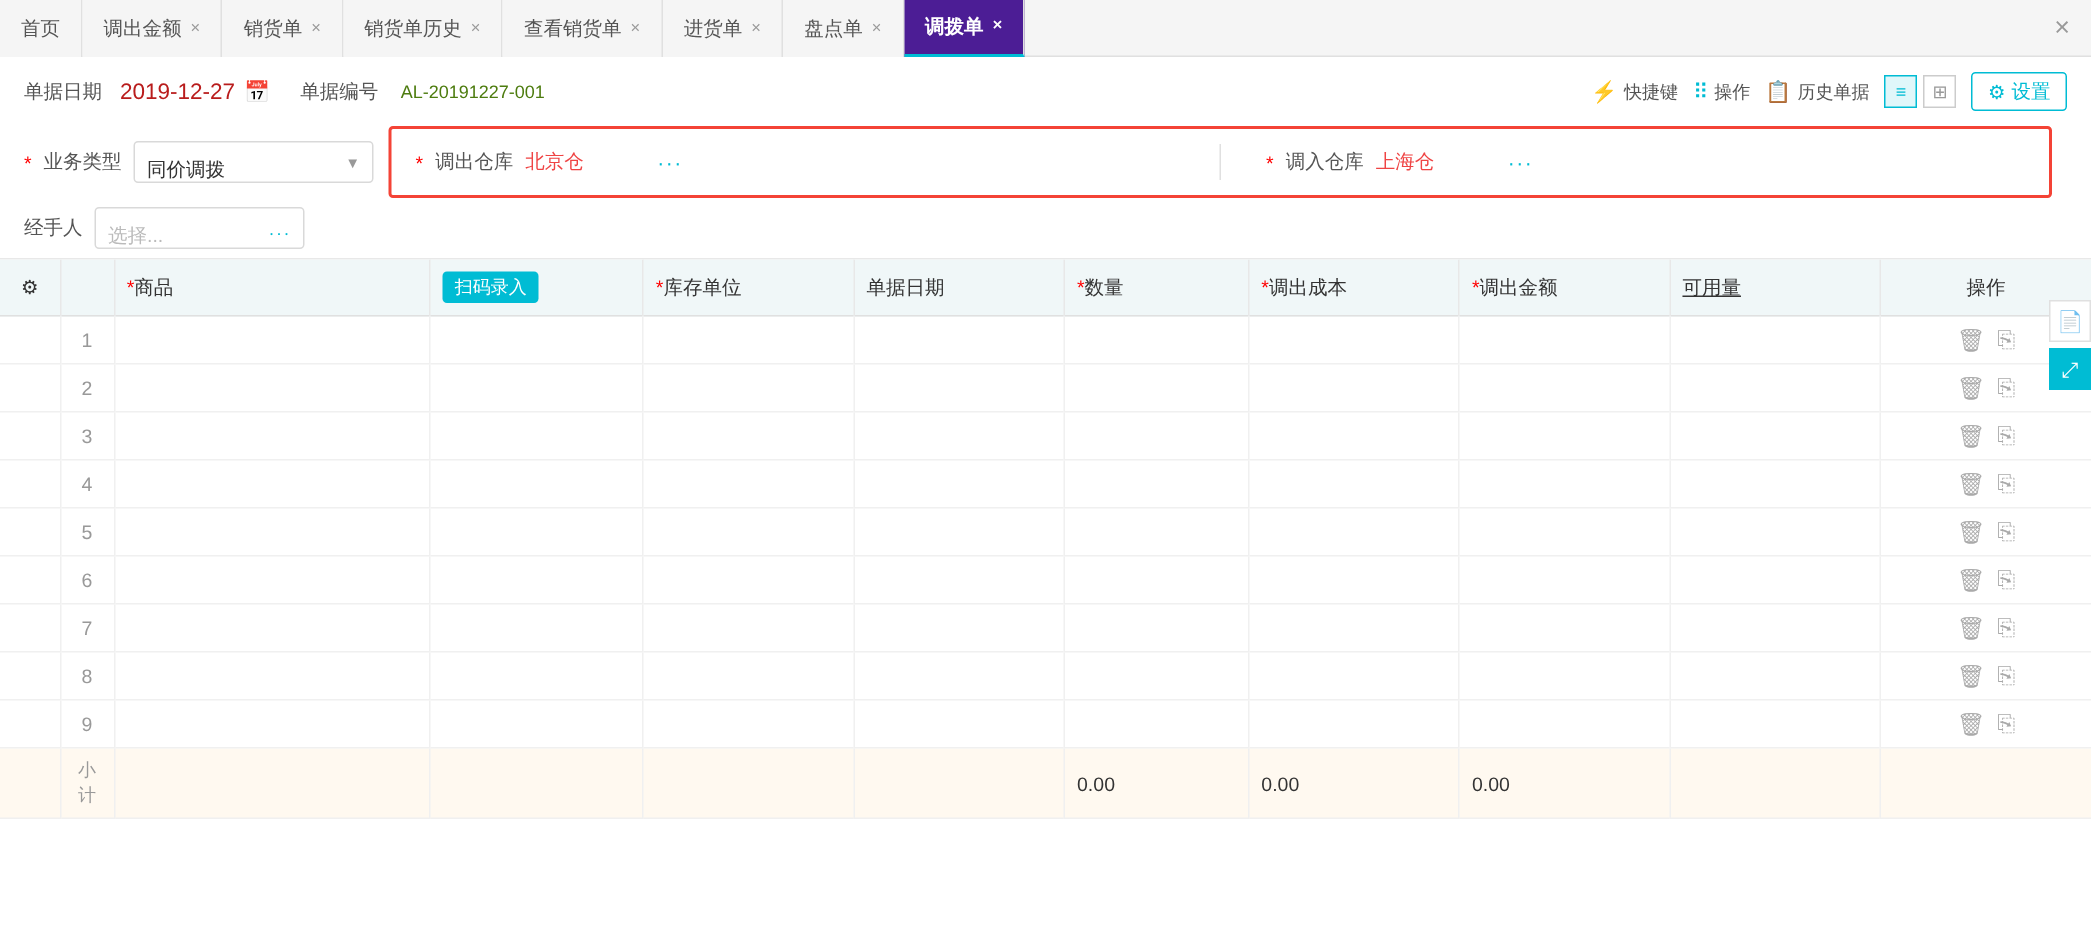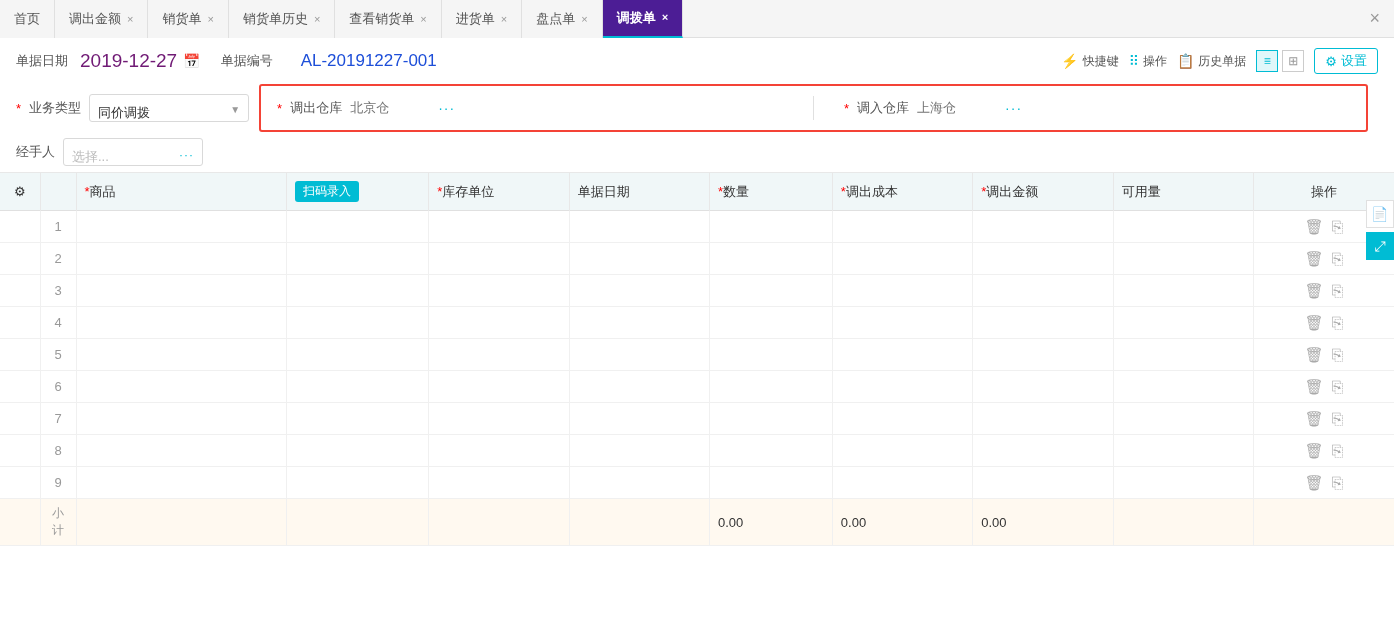--- a/index.html
+++ b/index.html
@@ -128,21 +128,21 @@
       gap: 8px;
       flex: 1;
     }
     .hf-label {
       font-size: 13px;
       color: #555;
       white-space: nowrap;
     }
     .hf-value {
       font-size: 13px;
-      color: #737373;
+      color: #ef4444;
       min-width: 80px;
     }
     .more-btn {
       color: #00bcd4;
       cursor: pointer;
       font-size: 14px;
       letter-spacing: 1px;
     }
     .divider-v {
       width: 1px;
@@ -203,21 +203,21 @@
       width: 36px;
     }
     .col-gear { width: 40px; text-align: center; }
     .col-product { min-width: 120px; }
     .col-scan { }
     .col-unit { min-width: 80px; }
     .col-spec { min-width: 80px; }
     .col-qty { min-width: 70px; }
     .col-cost { min-width: 80px; }
     .col-amount { min-width: 80px; }
-    .col-available { min-width: 80px; }
+    .col-available { min-width: 80px; text-decoration: underline; }
     .col-action { min-width: 80px; text-align: center; }
 
     .scan-btn {
       background: #00bcd4;
       color: #fff;
       border: none;
       border-radius: 3px;
       padding: 2px 8px;
       font-size: 12px;
       cursor: pointer;
@@ -305,26 +305,26 @@
     <span class="close-btn" style="color:#fff;">×</span>
   </div>
   <div class="tab-bar-close">×</div>
 </div>
 
 <div class="form-area">
   <div class="form-row-top" style="display:flex; align-items:center; justify-content:space-between; padding-bottom:4px;">
     <div class="doc-info">
       <div class="date-field">
         <span class="form-label">单据日期</span>
-        <span style="margin-left:6px; font-size:19px; color:#701a75;">2019-12-27</span>
+        <span style="margin-left:6px; font-size:15px; color:#b91c1c;">2019-12-27</span>
         <span class="date-icon">📅</span>
       </div>
       <div style="display:flex; align-items:center; gap:8px;">
         <span class="form-label">单据编号</span>
-        <span style="font-size:17px; color:#1d4ed8; margin-left:20px;">AL-20191227-001</span>
+        <span style="font-size:12px; color:#4d7c0f; margin-left:7px;">AL-20191227-001</span>
       </div>
     </div>
     <div class="toolbar-right">
       <div class="toolbar-item">
         <span class="toolbar-icon">⚡</span>
         <span>快捷键</span>
       </div>
       <div class="toolbar-item">
         <span class="toolbar-icon">⠿</span>
         <span>操作</span>

